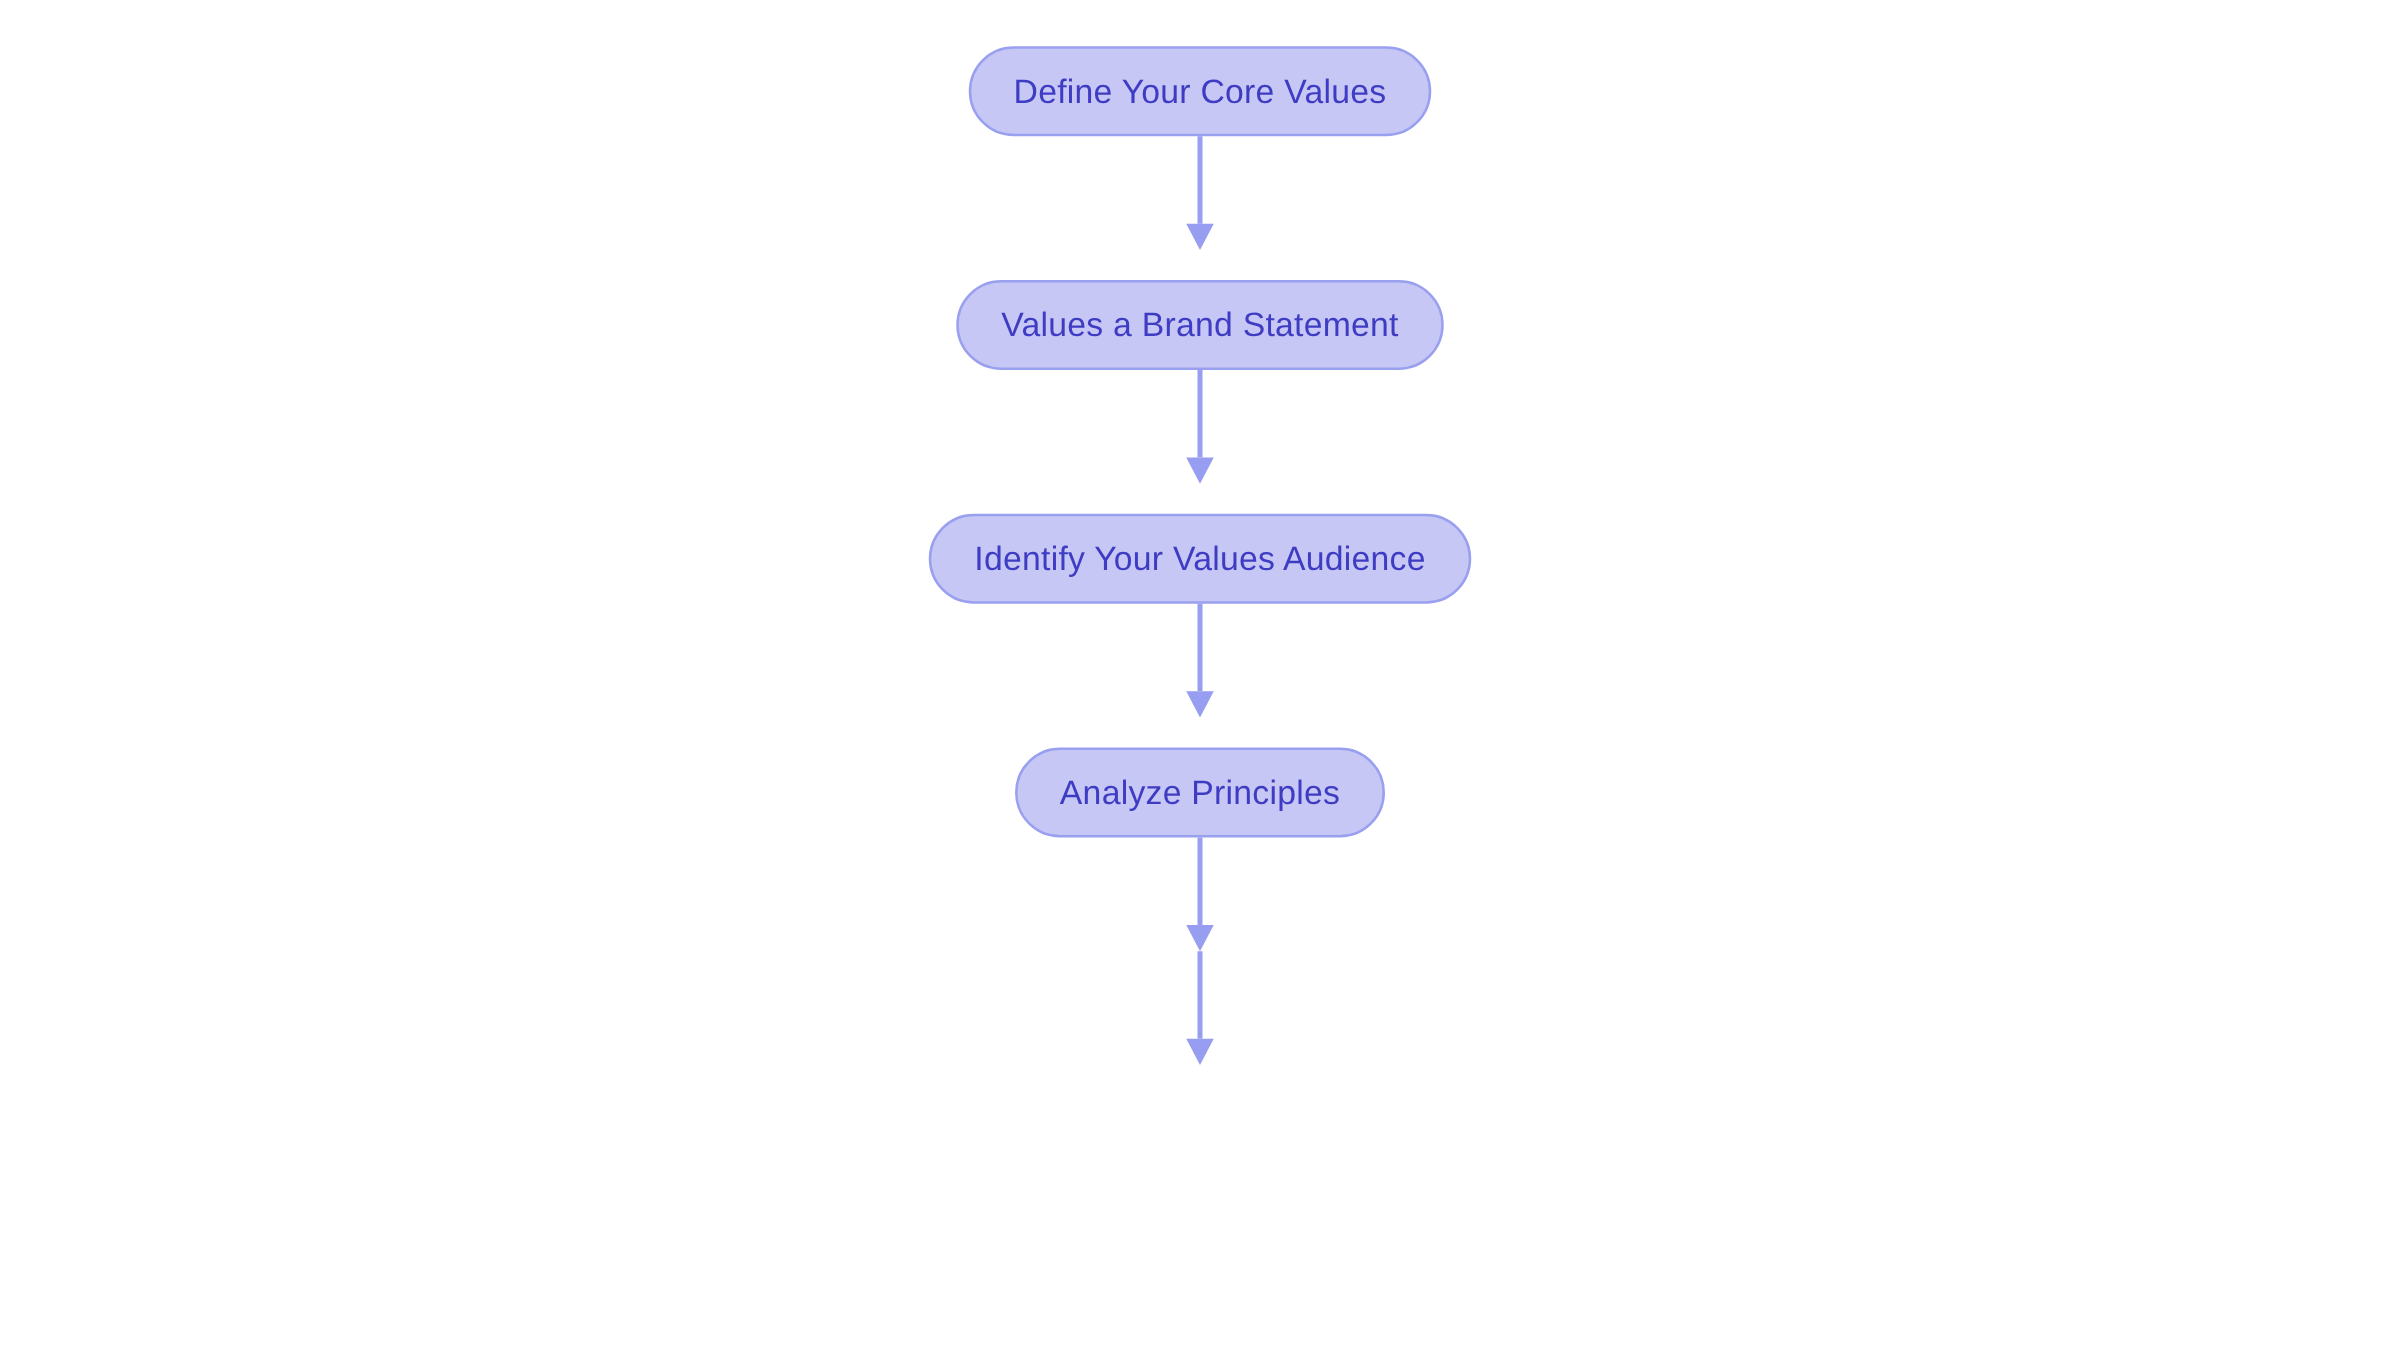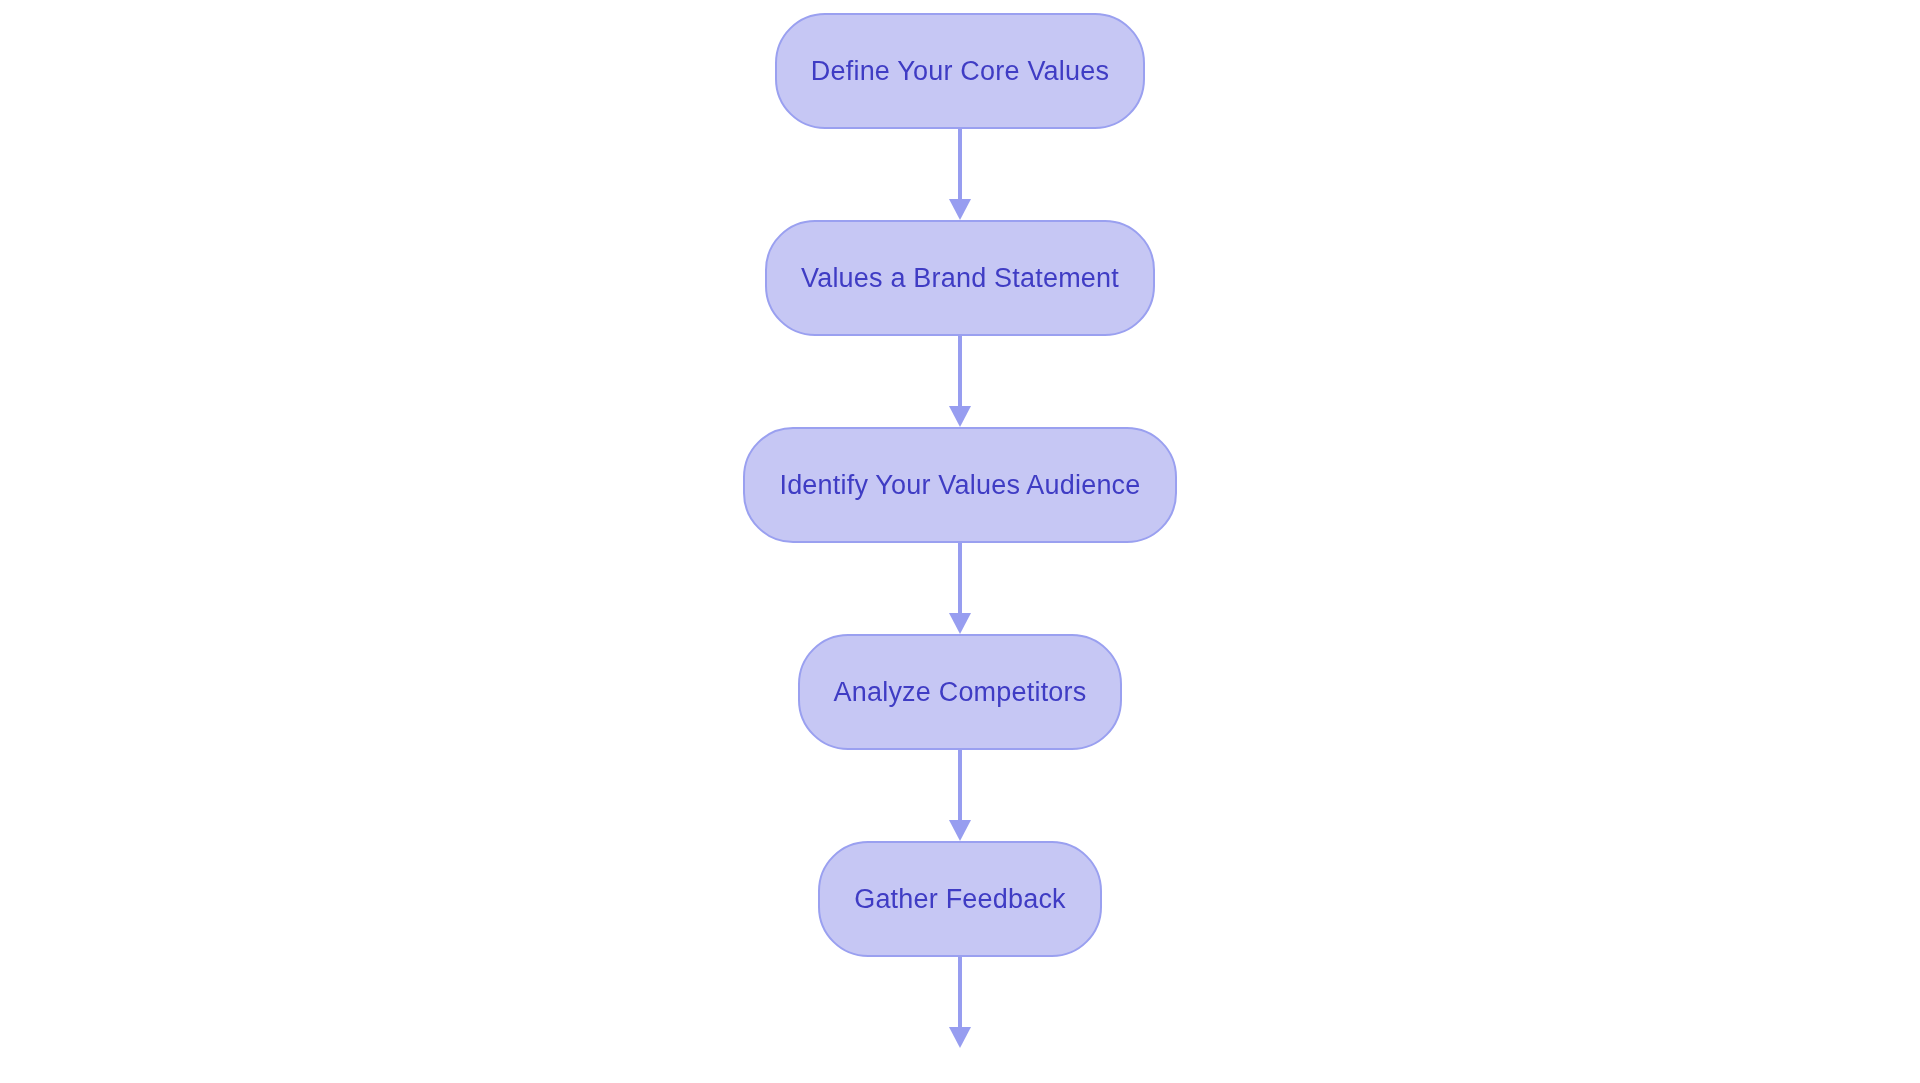--- a/index.html
+++ b/index.html
@@ -19,29 +19,30 @@
   }
   .canvas {
     width: 100%;
     height: 100%;
     padding-top: 13px;
     display: flex;
     flex-direction: column;
     align-items: center;
   }
   .node {
-    height: 116px;
+    height: 72px;
     border-radius: 50px;
     background: var(--node-fill);
     border: 2px solid var(--node-border);
     display: flex;
     align-items: center;
     justify-content: center;
     padding: 0 34px;
     flex: none;
+    margin-top: 24px;
   }
   .node-label {
     font-size: 27px;
     line-height: 1;
     color: var(--node-text);
     white-space: nowrap;
     letter-spacing: 0.2px;
   }
   .arrow {
     height: 91px;
@@ -89,31 +90,28 @@
   <div class="node">
     <span class="node-label">Identify Your Values Audience</span>
   </div>
 
   <div class="arrow">
     <div class="arrow-line"></div>
     <div class="arrow-head"></div>
   </div>
 
   <div class="node">
-    <span class="node-label">Analyze Competitors</span>
+    <span class="node-label">Analyze Principles</span>
   </div>
 
   <div class="arrow">
     <div class="arrow-line"></div>
     <div class="arrow-head"></div>
   </div>
 
-  <div class="node">
-    <span class="node-label">Gather Feedback</span>
-  </div>
 
   <div class="arrow">
     <div class="arrow-line"></div>
     <div class="arrow-head"></div>
   </div>
 
 
 </div>
 
 </body></html>

